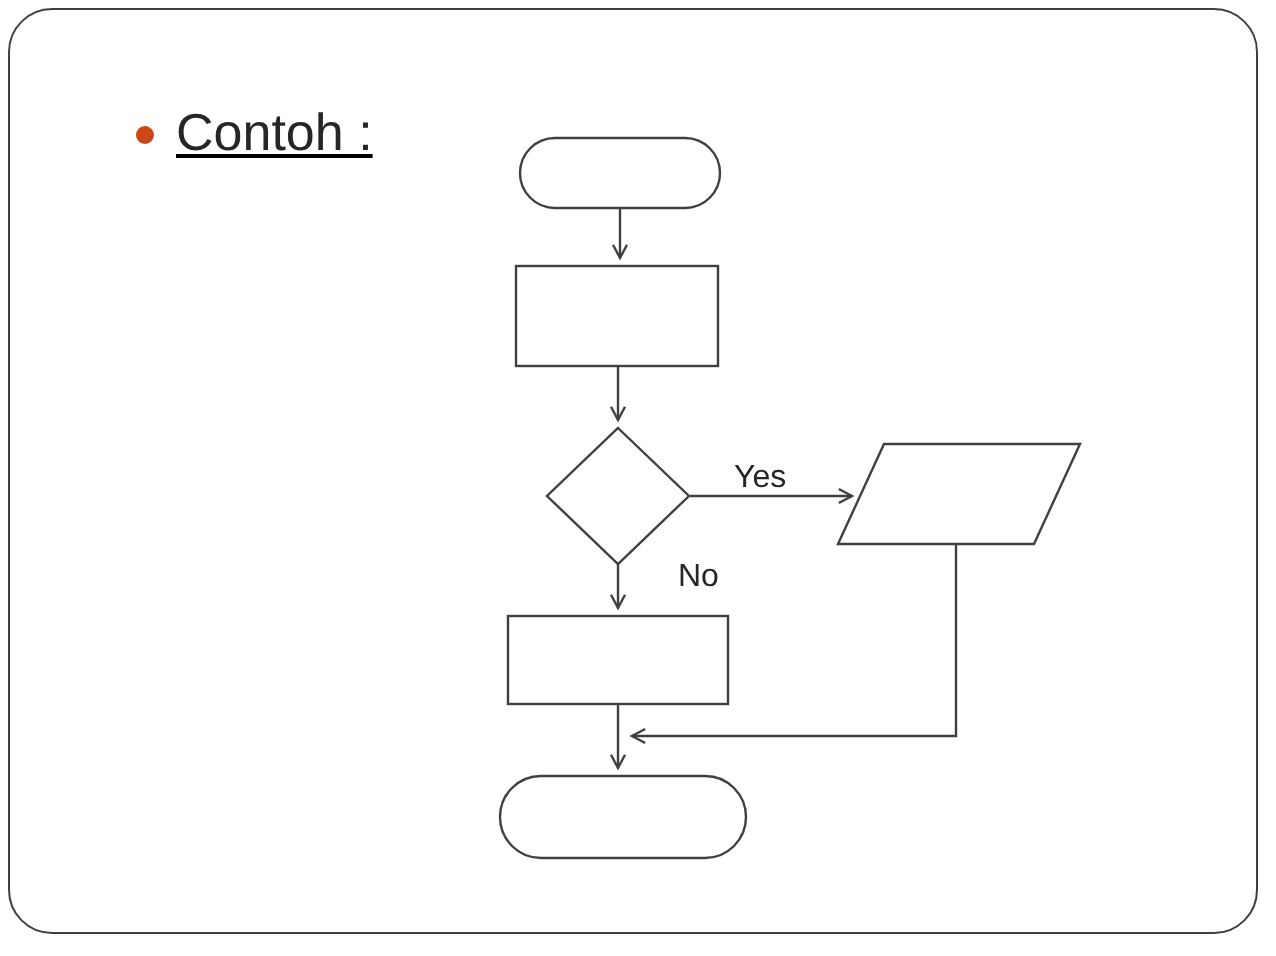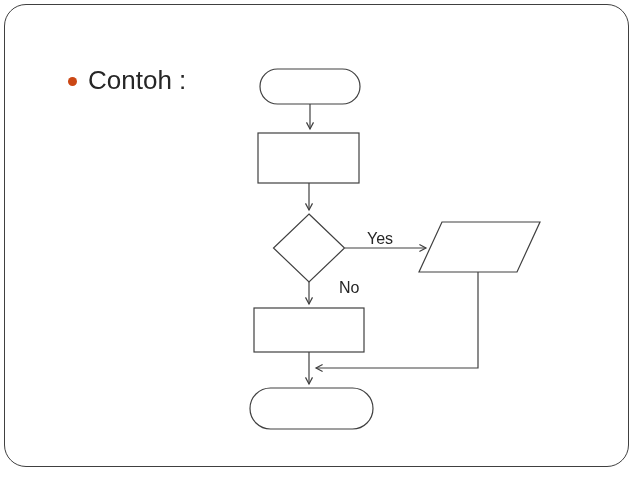--- a/index.html
+++ b/index.html
@@ -22,24 +22,25 @@
     width: 625px;
     height: 463px;
     border: 1.5px solid #404040;
     border-radius: 22px;
     background: #ffffff;
     box-sizing: border-box;
   }
   .bullet-row {
     position: absolute;
     left: 68px;
-    top: 67px;
+    top: 53px;
     display: flex;
     align-items: center;
     gap: 11px;
+    text-decoration: underline;
   }
   .bullet-dot {
     width: 9px;
     height: 9px;
     border-radius: 50%;
     background: #cb4714;
     flex: 0 0 auto;
     margin-top: 2px;
   }
   .bullet-text {

